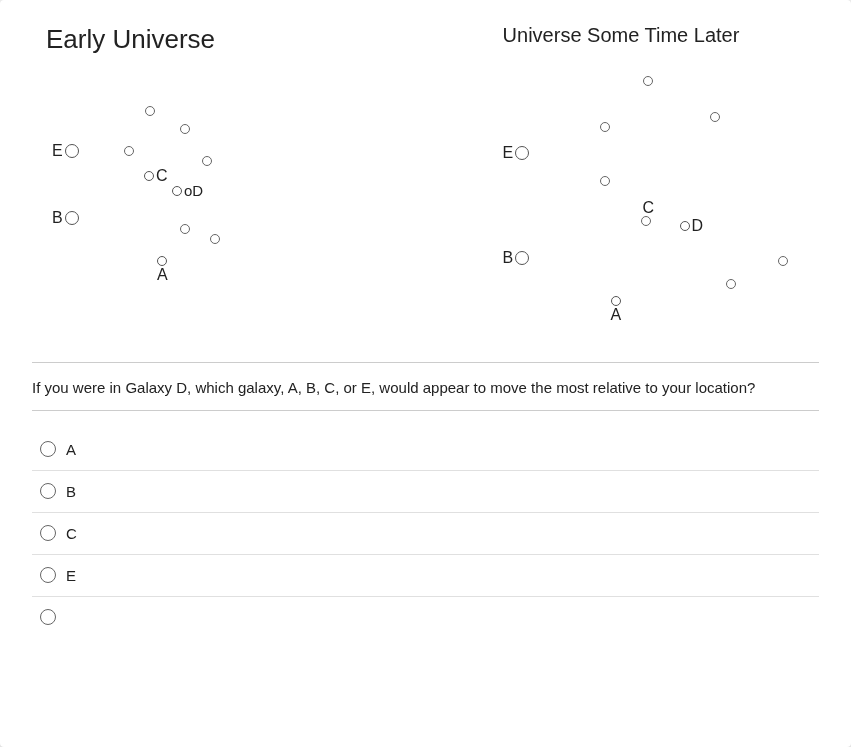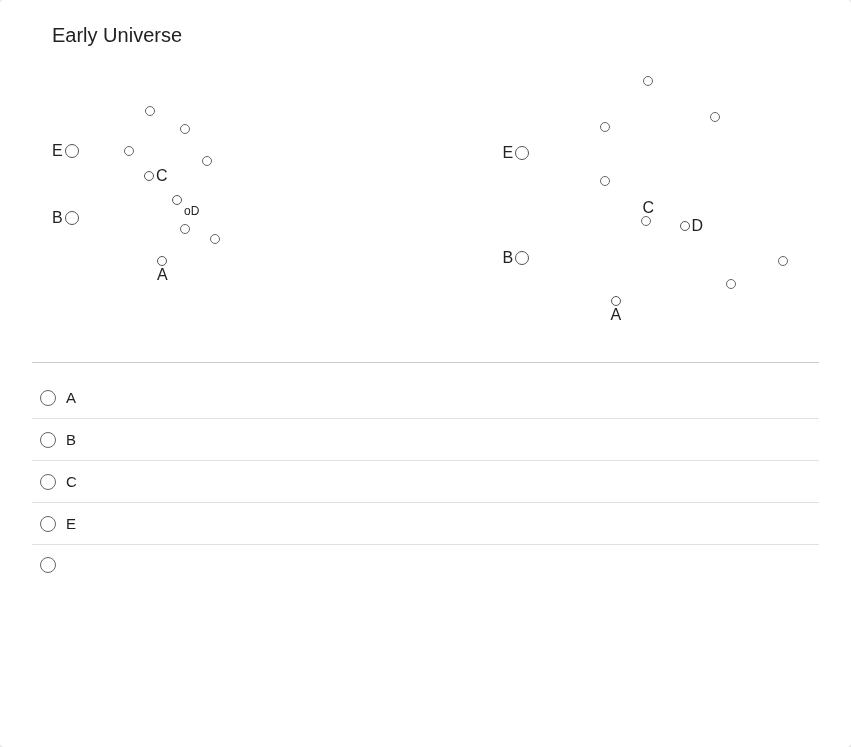--- a/index.html
+++ b/index.html
@@ -25,26 +25,26 @@
       gap: 0;
       width: 100%;
       margin-bottom: 28px;
     }
     .diagram {
       position: relative;
       width: 380px;
       height: 310px;
     }
     .diagram-title {
-      font-size: 20px;
+      font-size: 26px;
       font-weight: 400;
       color: #222;
       position: absolute;
       top: 0;
-      left: 20px;
+      left: 14px;
     }
     .diagram-spacer {
       width: 90px;
     }
     .circle {
       width: 14px;
       height: 14px;
       border-radius: 50%;
       border: 1.5px solid #555;
       background: transparent;
@@ -121,39 +121,40 @@
         <span class="circle"></span>
       </div>
 
       <div style="position:absolute; top:143px; left:112px; display:flex; align-items:center; gap:2px;">
         <span class="circle-sm"></span>
         <span style="font-size:16px; color:#222;">C</span>
       </div>
 
       <div style="position:absolute; top:158px; left:140px; display:flex; align-items:center; gap:2px;">
         <span class="circle-sm"></span>
-        <span style="font-size:12px; color:#222;margin-top:22px;">oD</span>
+        <span style="font-size:15px; color:#222;">oD</span>
       </div>
 
       <div style="position:absolute; top:232px; left:125px; display:flex; flex-direction:column; align-items:center;">
         <span class="circle-sm"></span>
         <span style="font-size:16px; color:#222;">A</span>
       </div>
 
       <span class="dot" style="top:82px; left:113px;"></span>
       <span class="dot" style="top:100px; left:148px;"></span>
       <span class="dot" style="top:122px; left:92px;"></span>
       <span class="dot" style="top:132px; left:170px;"></span>
       <span class="dot" style="top:200px; left:148px;"></span>
       <span class="dot" style="top:210px; left:178px;"></span>
     </div>
 
     <div class="diagram-spacer"></div>
 
     <div class="diagram" style="width:420px;">
+      <span class="diagram-title" style="left:55px; font-size:20px; white-space:nowrap;">Universe Some Time Later</span>
 
       <div style="position:absolute; top:120px; left:55px; display:flex; align-items:center; gap:2px;">
         <span style="font-size:16px; color:#222;">E</span>
         <span class="circle"></span>
       </div>
 
       <div style="position:absolute; top:225px; left:55px; display:flex; align-items:center; gap:2px;">
         <span style="font-size:16px; color:#222;">B</span>
         <span class="circle"></span>
       </div>
@@ -178,20 +179,21 @@
       <span class="dot" style="top:98px; left:152px;"></span>
       <span class="dot" style="top:152px; left:152px;"></span>
       <span class="dot" style="top:232px; left:330px;"></span>
       <span class="dot" style="top:255px; left:278px;"></span>
     </div>
 
   </div>
 
   <hr style="border:none; border-top:1px solid #ccc; margin-bottom:14px;">
 
+  <div class="question-text">If you were in Galaxy D, which galaxy, A, B, C, or E, would appear to move the most relative to your location?</div>
 
   <ul class="options-list">
     <li class="option-item">
       <span class="radio-circle"></span>
       <span>A</span>
     </li>
     <li class="option-item">
       <span class="radio-circle"></span>
       <span>B</span>
     </li>

